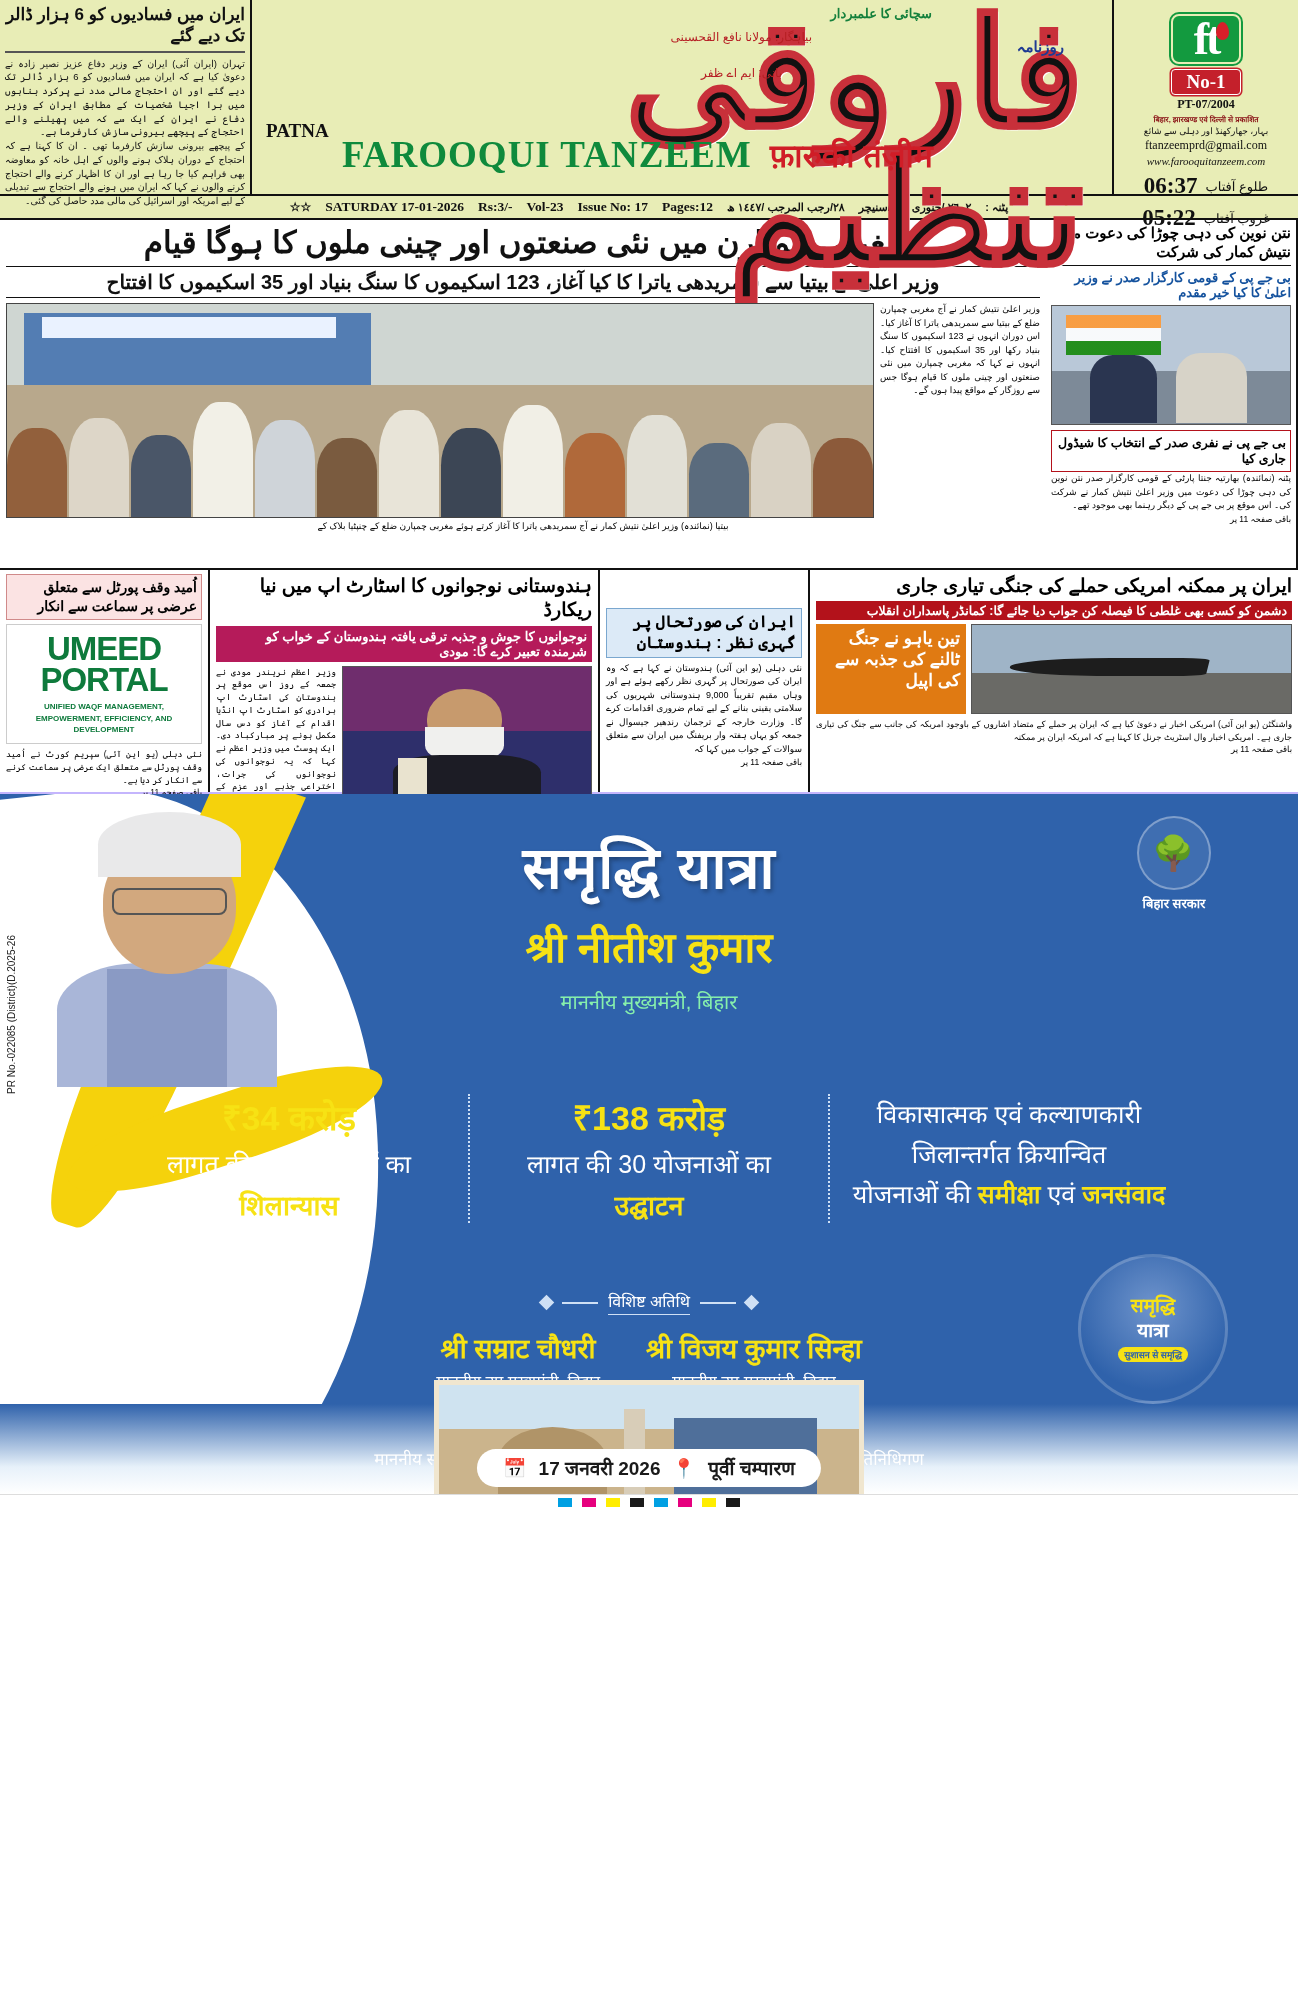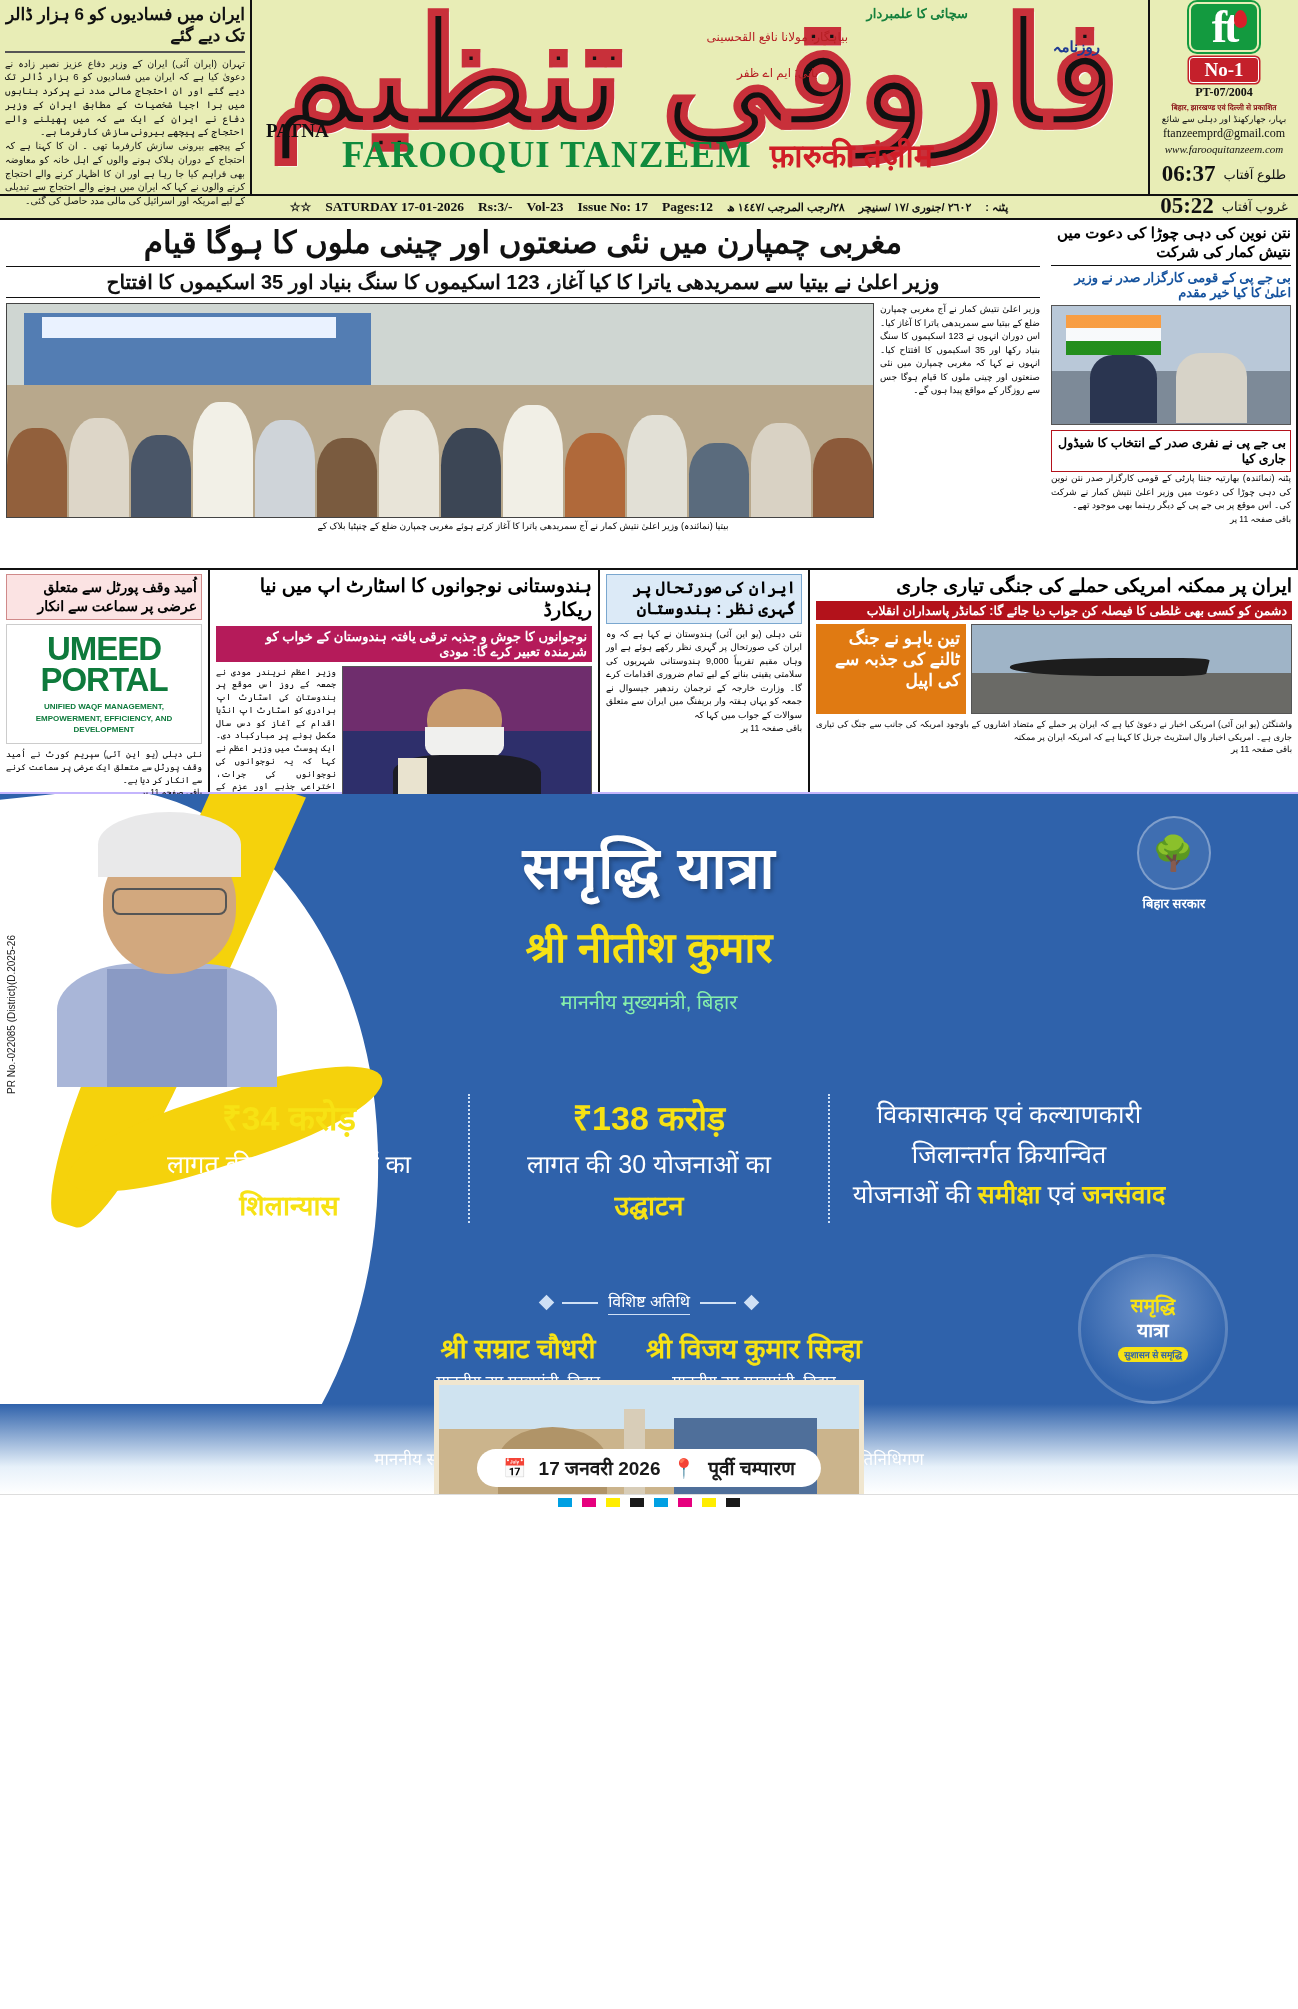--- a/index.html
+++ b/index.html
@@ -11,21 +11,21 @@
   }
   .page { position: relative; width: 1298px; height: 2009px; background:#fff; }
 
   
   .masthead {
     position: relative; height: 196px; width: 1298px;
     background: #e8edb6; border-bottom: 2px solid #111;
     display: flex; flex-direction: row-reverse;
   }
   .mh-right {
-    width: 150px; border-left: 2px solid #111; padding: 2px 4px;
+    width: 186px; border-left: 2px solid #111; padding: 14px 4px;
     display:flex; flex-direction:column; align-items:center; gap:2px;
     background:#e8edb6;
   }
   .ft-logo {
     width: 70px; height: 66px; background:#139a3f; border-radius:8px;
     position:relative; display:flex; align-items:center; justify-content:center;
     border:2px solid #e8edb6; box-shadow:0 0 0 2px #139a3f;
   }
   .ft-logo .ft-text{
     font-family:"Liberation Serif", serif; font-weight:bold; font-size:46px;
@@ -122,21 +122,21 @@
   .cap{font-size:9px;text-align:center;margin-top:3px;}
 
   
   .news-2{display:flex;border-bottom:2px solid #c4b5fd;height:224px;}
   .n2{padding:4px 6px;direction:rtl;}
   .n2 h3{font-size:19px;font-weight:bold;text-align:right;line-height:1.25;}
   .redband{background:#b3121b;color:#fff;font-size:12.5px;font-weight:bold;padding:2px 5px;text-align:right;}
   .orangeband{background:#e07a12;color:#fff;font-size:17px;font-weight:bold;padding:4px 6px;text-align:right;line-height:1.25;}
   .jetphoto{height:90px;border:1px solid #555;background:linear-gradient(180deg,#9fb4c7 0 55%,#6a6a66 55% 100%);position:relative;overflow:hidden;}
   .jetphoto .jet{position:absolute;left:12%;top:38%;width:62%;height:20%;background:#1d1d1d;border-radius:50% 14% 14% 50%;transform:skewX(-14deg);}
-  .bluehead{background:#dceaf7;border:1px solid #7aa7cf;font-size:16px;font-weight:bold;text-align:right;padding:3px 5px;line-height:1.3;}
+  .bluehead{background:#dceaf7;border:1px solid #7aa7cf;font-size:16px;font-weight:bold;text-align:right;padding:3px 5px;line-height:1.3;margin-top:34px;}
   .magentaband{background:#b51b5a;color:#fff;font-size:13px;font-weight:bold;padding:3px 5px;text-align:right;}
   .modiphoto{height:145px;border:1px solid #555;position:relative;overflow:hidden;background:linear-gradient(180deg,#6f2d6d 0 45%,#2e2f6b 45% 100%);}
   .modiphoto .face{position:absolute;left:34%;top:16%;width:30%;height:42%;background:#c79a6d;border-radius:50% 50% 45% 45%;}
   .modiphoto .beard{position:absolute;left:33%;top:42%;width:32%;height:26%;background:#f0f0ee;border-radius:0 0 50% 50%;}
   .modiphoto .body{position:absolute;left:20%;top:62%;width:60%;height:38%;background:#1c1c25;border-radius:32% 32% 0 0;}
   .modiphoto .scarf{position:absolute;left:22%;top:64%;width:12%;height:36%;background:#e9e3cf;}
 
   .umeed{width:210px;padding:4px 6px;direction:rtl;border-right:2px solid #111;}
   .umeed .pinkhead{background:#fbe3e3;border:1px solid #d08a8a;font-size:14px;font-weight:bold;text-align:right;padding:3px 4px;line-height:1.35;}
   .umeed-card{margin-top:4px;background:#fff;border:1px solid #ccc;padding:8px 4px;text-align:center;}

